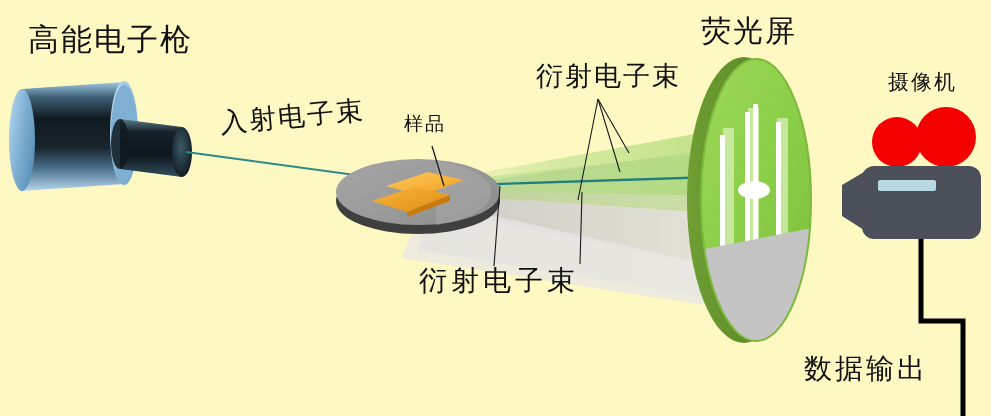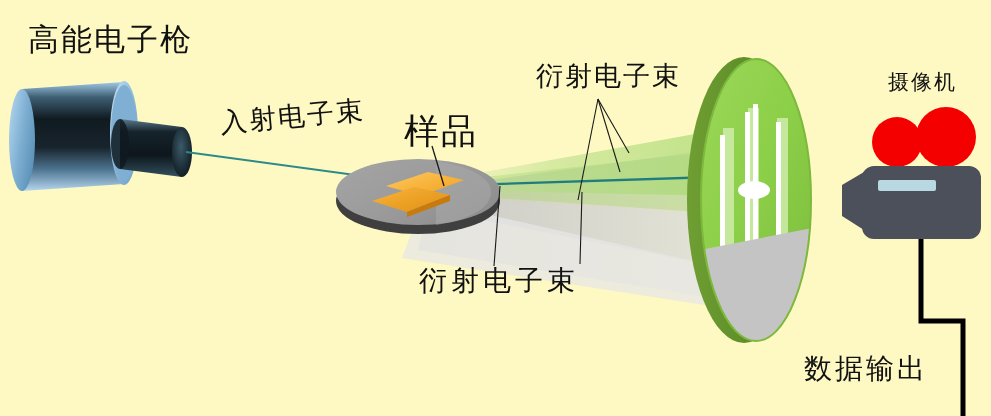--- a/index.html
+++ b/index.html
@@ -32,21 +32,21 @@
     font-family: "DejaVu Serif", "Liberation Serif", serif;
     font-weight: 500;
     white-space: nowrap;
     letter-spacing: 2px;
     line-height: 1;
     user-select: none;
   }
   #label-gun      { left: 28px;  top: 24px;  font-size: 31px; }
   #label-incident { left: 219px; top: 109px; font-size: 27px;
                     transform: rotate(-5.2deg); transform-origin: left top; }
-  #label-sample   { left: 404px; top: 114px; font-size: 35px; }
+  #label-sample   { left: 404px; top: 114px; font-size: 19px; }
   #label-diffract { left: 500px; top: 62px;  font-size: 27px; margin-left: 36px; }
   #label-reflect  { left: 419px; top: 267px; font-size: 28px; letter-spacing: 4px; }
   #label-screen   { left: 701px; top: 16px;  font-size: 30px; }
   #label-camera   { left: 888px; top: 72px;  font-size: 21px; }
   #label-output   { left: 804px; top: 355px; font-size: 28px; letter-spacing: 3px; }
 </style>
 </head>
 <body>
 
 <div id="diagram-root">
@@ -213,16 +213,17 @@
       <line x1="494" y1="266" x2="500" y2="186" stroke-width="1.1"></line>
       <line x1="580" y1="264" x2="582" y2="192" stroke-width="1.1"></line>
     </g>
   </svg>
 
   <div class="lbl" id="label-gun">高能电子枪</div>
   <div class="lbl" id="label-incident">入射电子束</div>
   <div class="lbl" id="label-sample">样品</div>
   <div class="lbl" id="label-diffract">衍射电子束</div>
   <div class="lbl" id="label-reflect">衍射电子束</div>
+  <div class="lbl" id="label-screen">荧光屏</div>
   <div class="lbl" id="label-camera">摄像机</div>
   <div class="lbl" id="label-output">数据输出</div>
 
 </div>
 
 </body></html>

